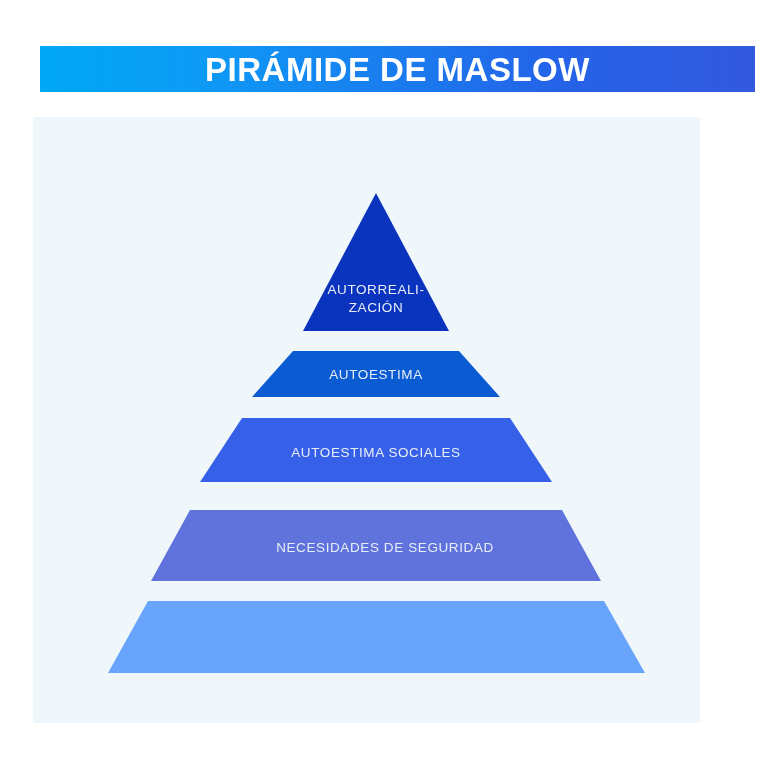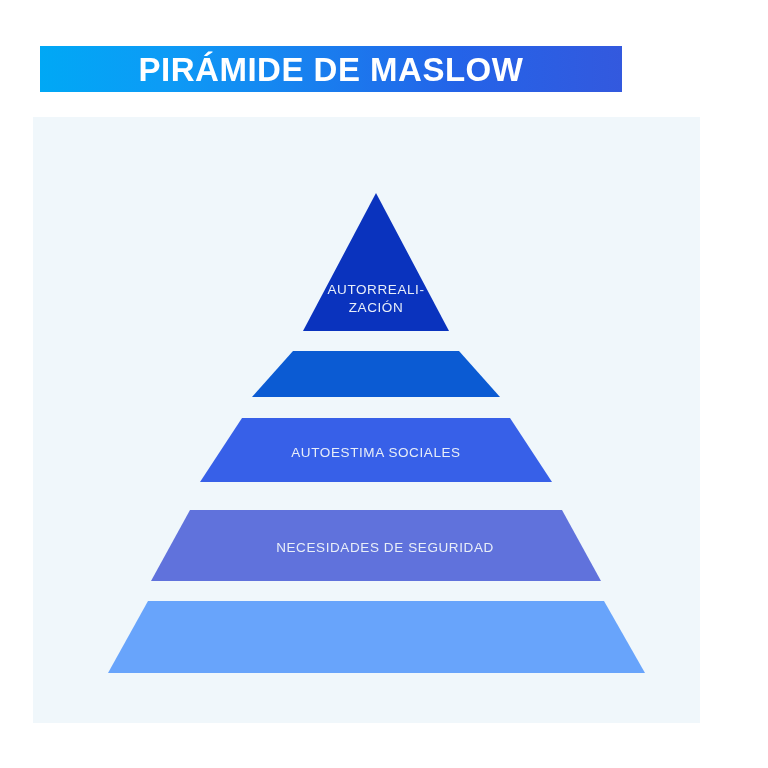--- a/index.html
+++ b/index.html
@@ -18,21 +18,21 @@
     position: relative;
     width: 768px;
     height: 768px;
   }
 
   
   #title-banner {
     position: absolute;
     left: 40px;
     top: 46px;
-    width: 582px;
+    width: 715px;
     height: 46px;
     background: linear-gradient(to right, #00A8F5 0%, #0D9BF6 22%, #2463E8 72%, #3359DE 100%);
     display: flex;
     align-items: center;
     justify-content: center;
   }
   #title-text {
     color: #ffffff;
     font-size: 33px;
     font-weight: bold;
@@ -92,19 +92,20 @@
     <polygon points="242,418 510,418 552,482 200,482" fill="#3760E8"></polygon>
 
     <polygon points="190,510 562,510 601,581 151,581" fill="#6072DC"></polygon>
 
     <polygon points="148,601 604,601 645,673 108,673" fill="#68A4FB"></polygon>
   </svg>
 
   <div class="level-label" style="left:303px; top:281px; width:146px;text-align:center;">AUTORREALI-
 ZACIÓN</div>
 
+  <div class="level-label" style="left:252px; top:366px; width:248px;">AUTOESTIMA</div>
 
   <div class="level-label" style="left:200px; top:444px; width:352px;">AUTOESTIMA SOCIALES</div>
 
   <div class="level-label" style="left:160px; top:539px; width:450px;">NECESIDADES DE SEGURIDAD</div>
 
 
 </div>
 
 </body></html>

